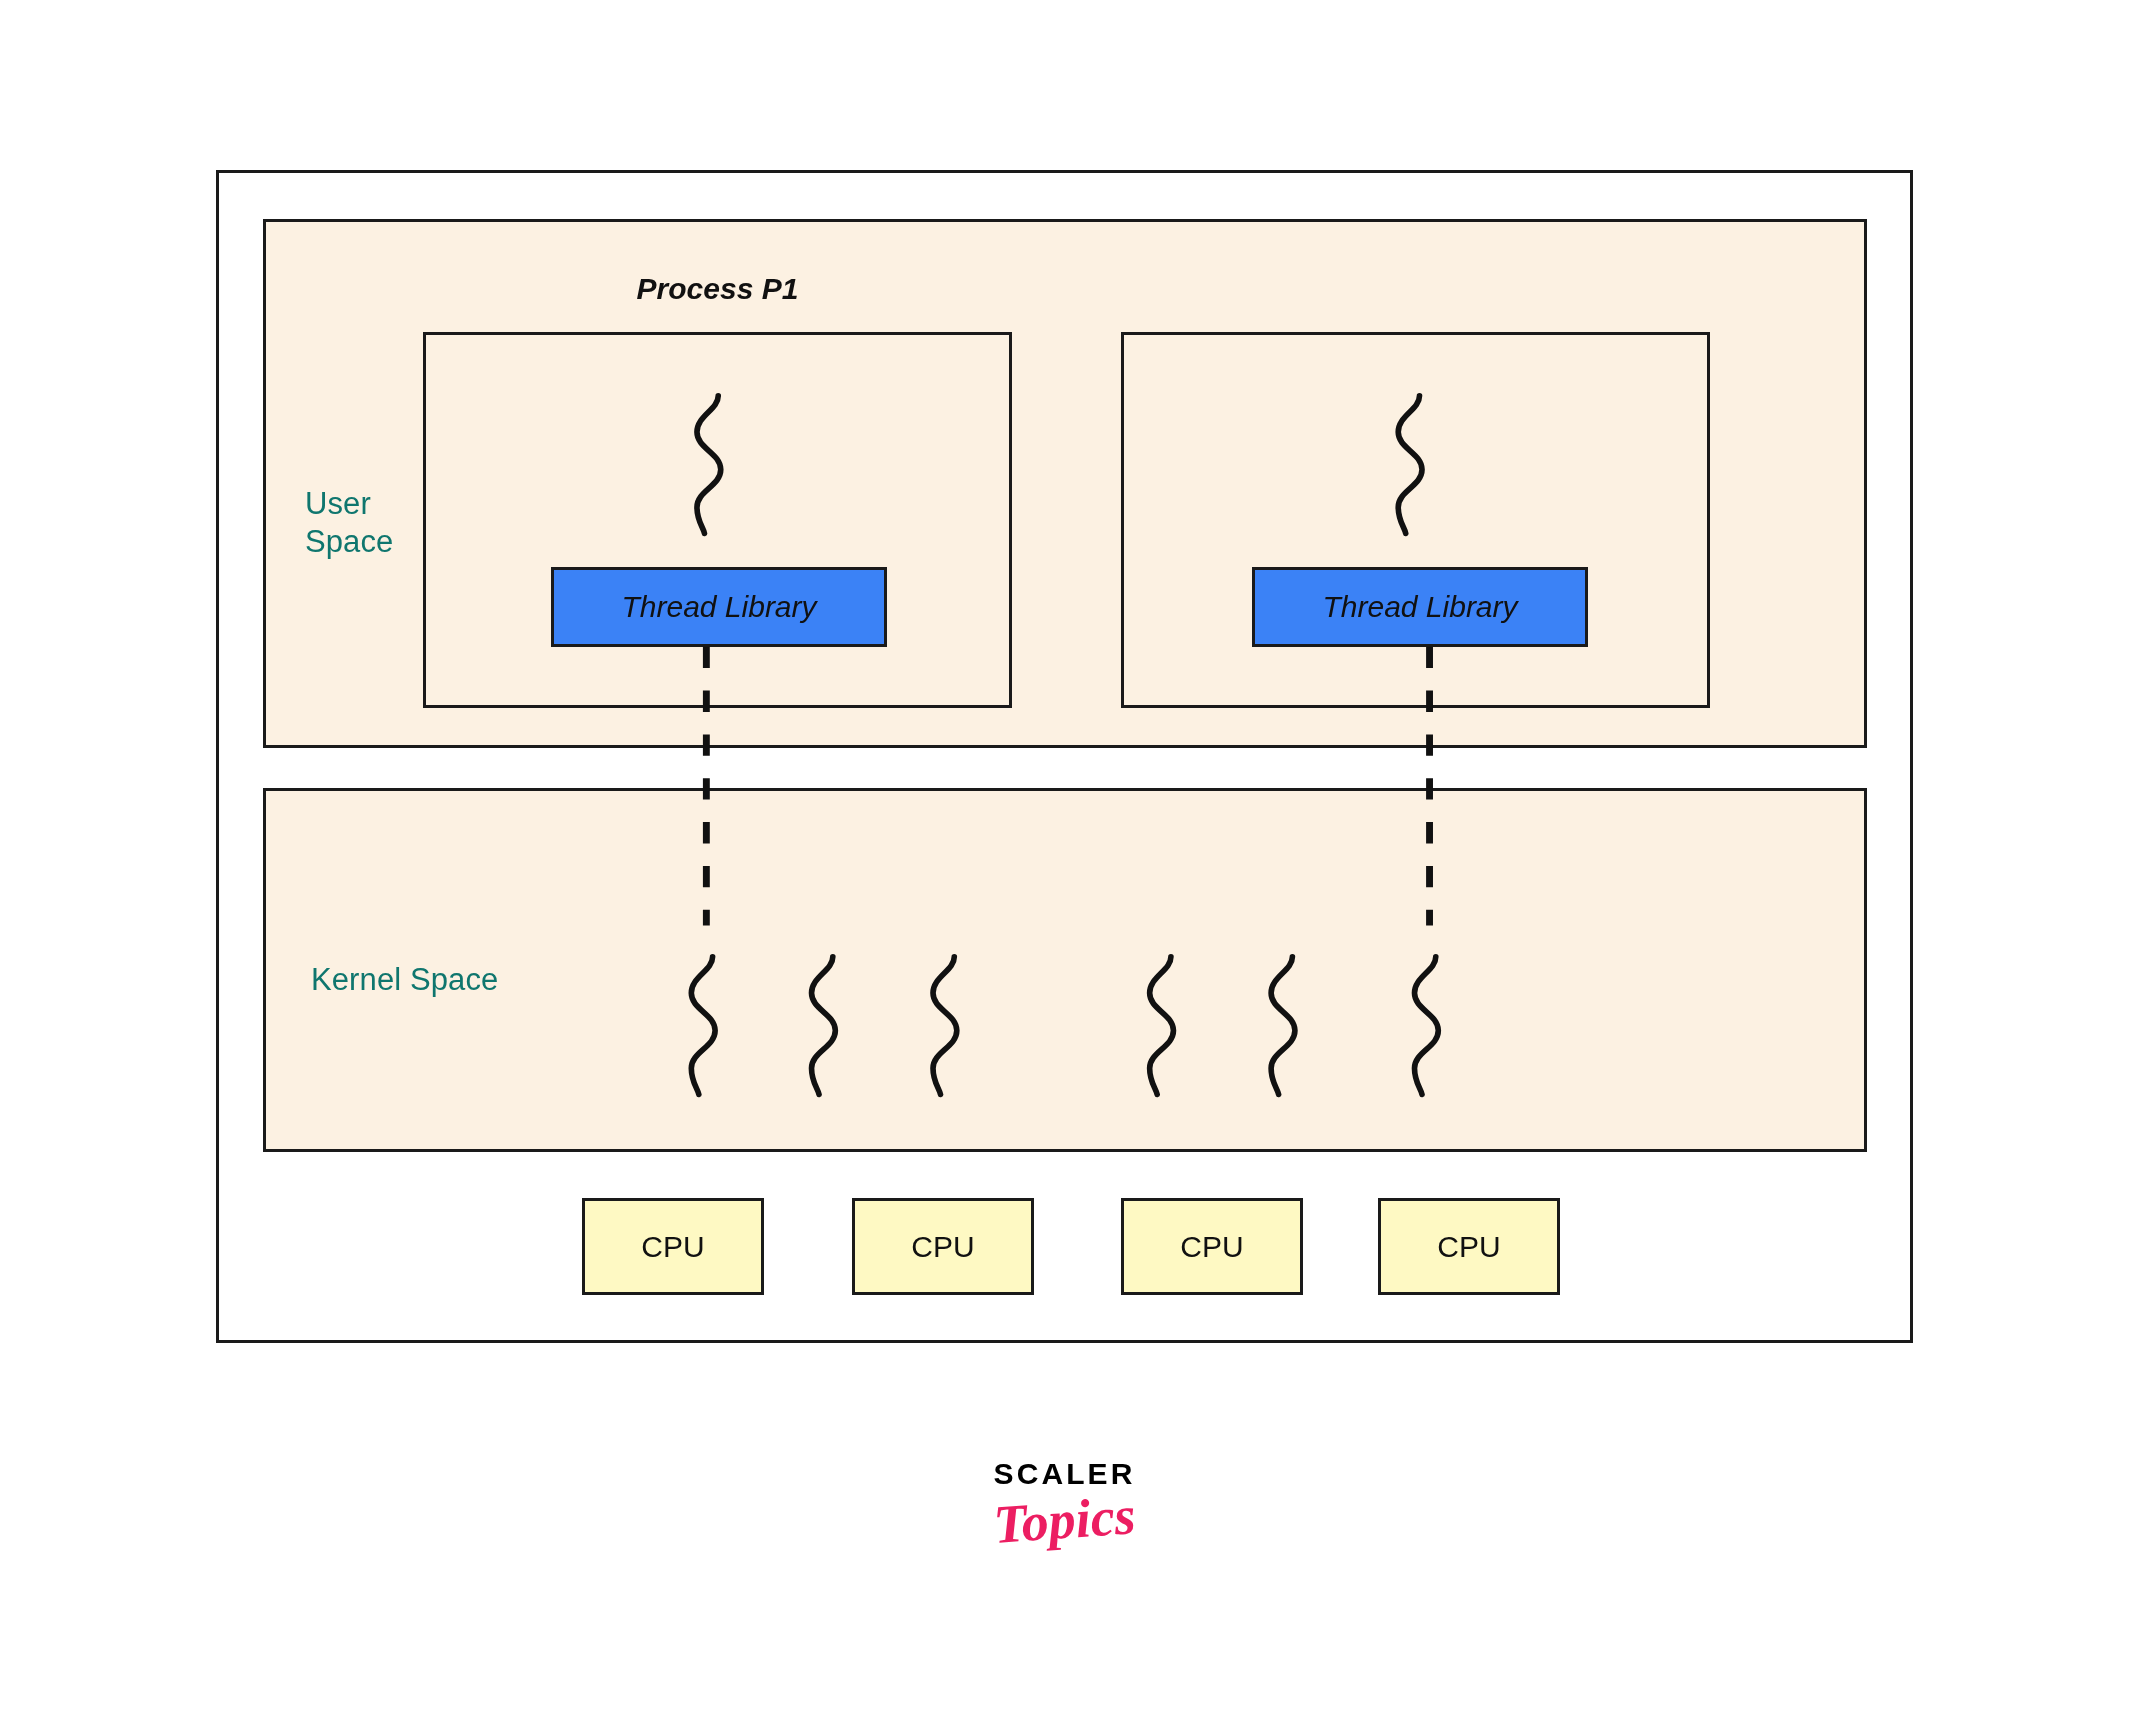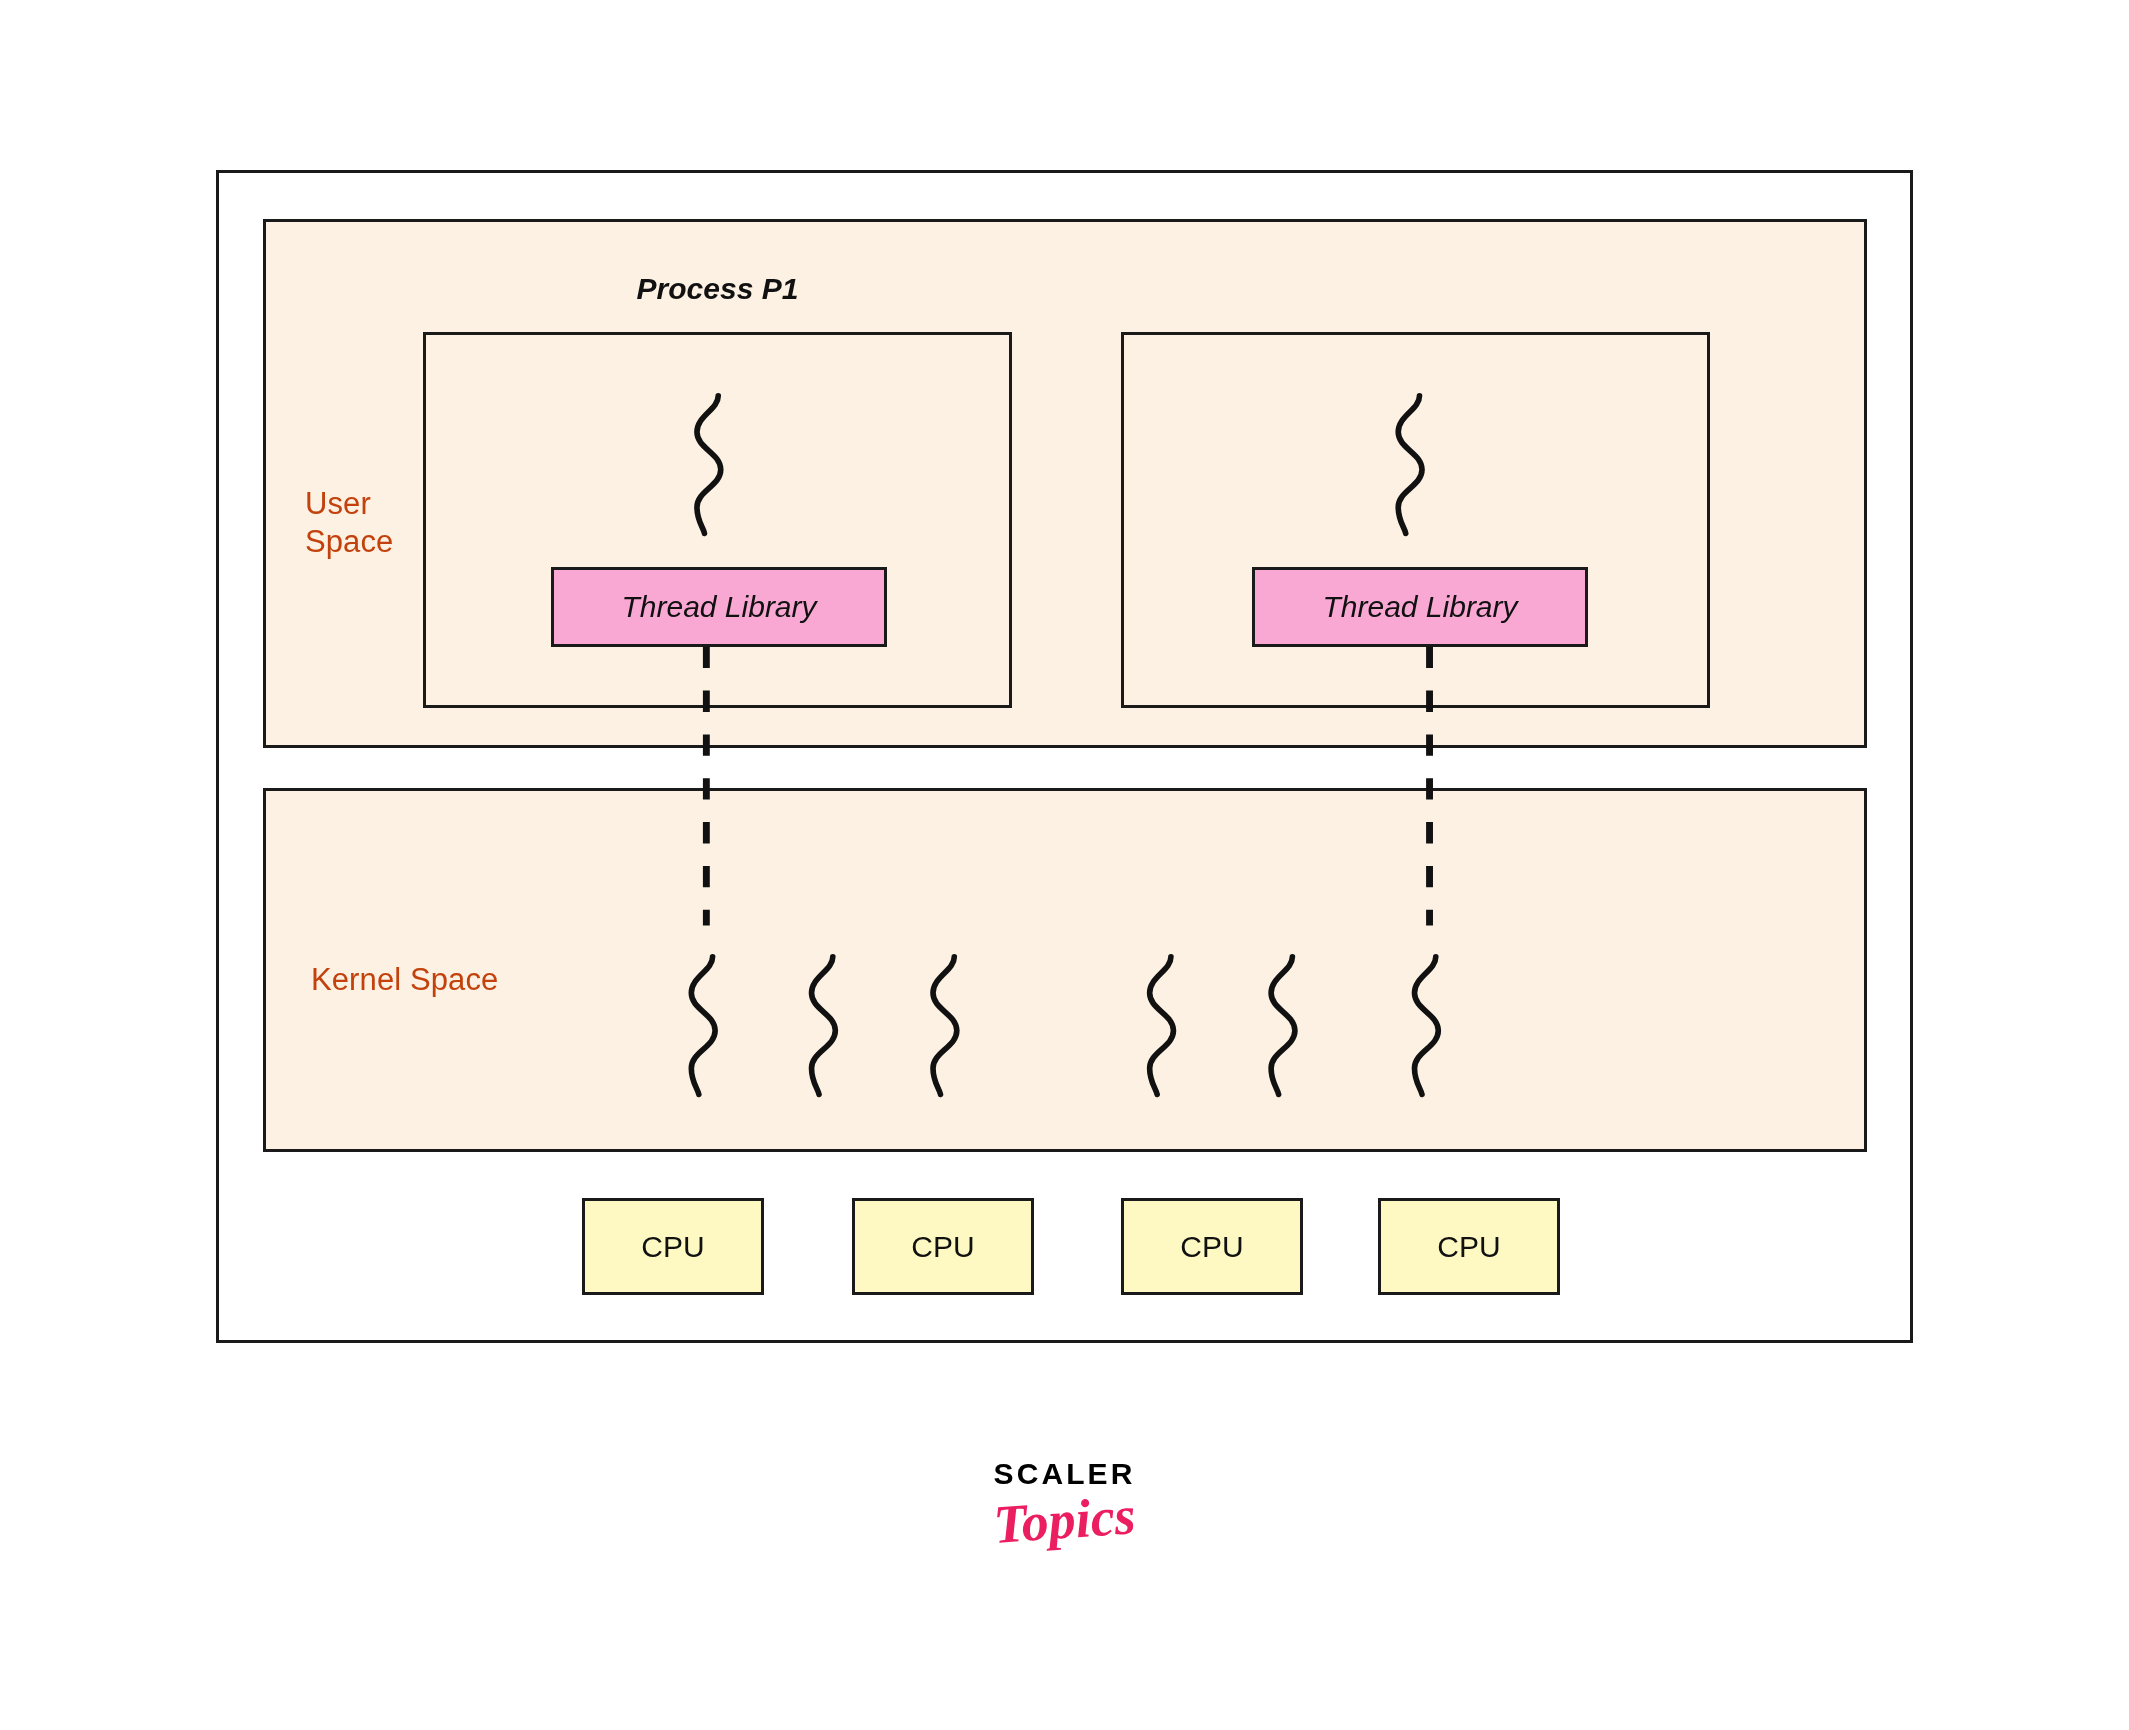--- a/index.html
+++ b/index.html
@@ -54,21 +54,21 @@
     top: 788px;
     width: 1604px;
     height: 364px;
     border: 3.8px solid #1a1a1a;
     background: #fcf1e2;
     box-sizing: border-box;
   }
 
   .region-label {
     position: absolute;
-    color: #c2410c;
+    color: #0f766e;
     font-size: 31px;
     line-height: 1.22;
     white-space: pre-line;
     letter-spacing: 0.1px;
   }
   .userspace-label {
     left: 305px;
     top: 485px;
   }
   .kernelspace-label {
@@ -95,21 +95,21 @@
     width: 589px;
     top: 272px;
   }
   .process-title-p1 { left: 423px; font-weight: bold; }
   .process-title-p2 { left: 1121px; }
 
   
   .thread-lib-box {
     position: absolute;
     border: 3.8px solid #1a1a1a;
-    background: #f9a8d4;
+    background: #3b82f6;
     box-sizing: border-box;
     display: flex;
     align-items: center;
     justify-content: center;
     color: #111111;
     font-size: 30px;
     font-style: italic;
   }
   .thread-lib-p1 { left: 551px; top: 567px; width: 336px; height: 80px; }
   .thread-lib-p2 { left: 1252px; top: 567px; width: 336px; height: 80px; }

